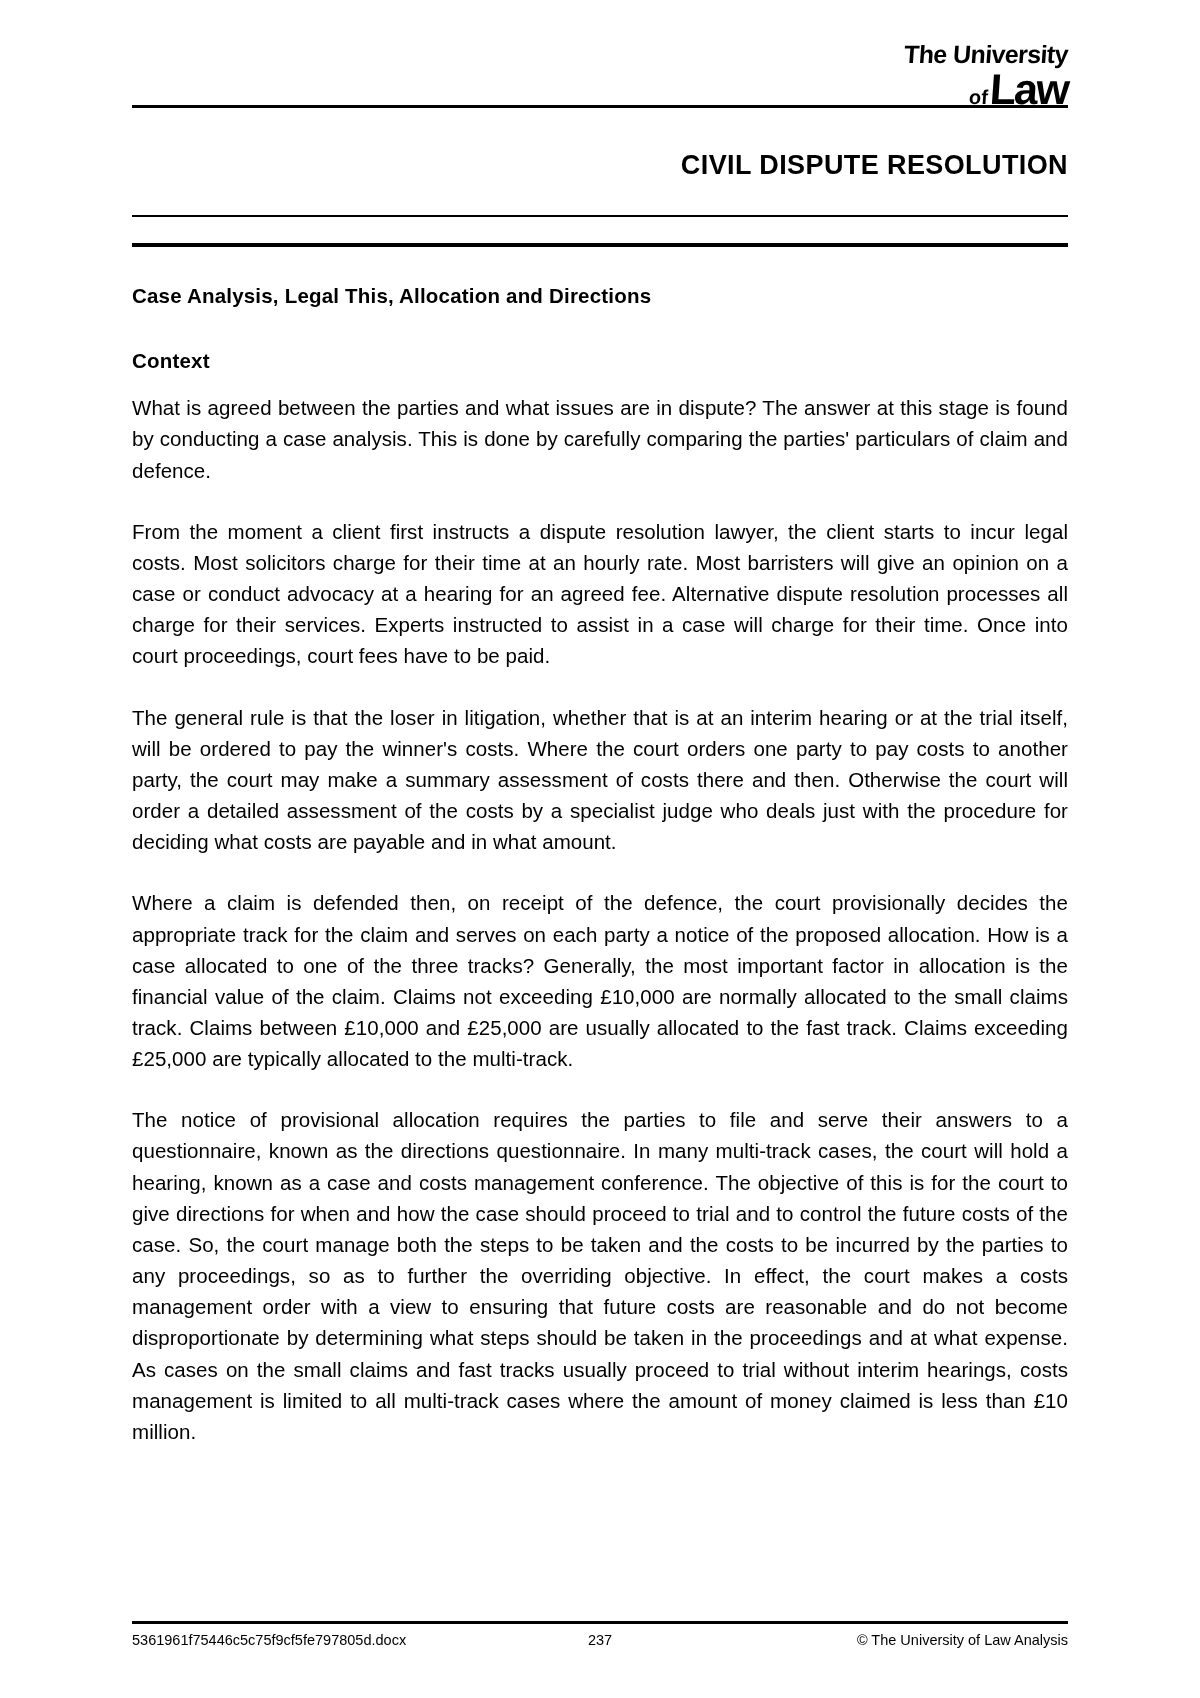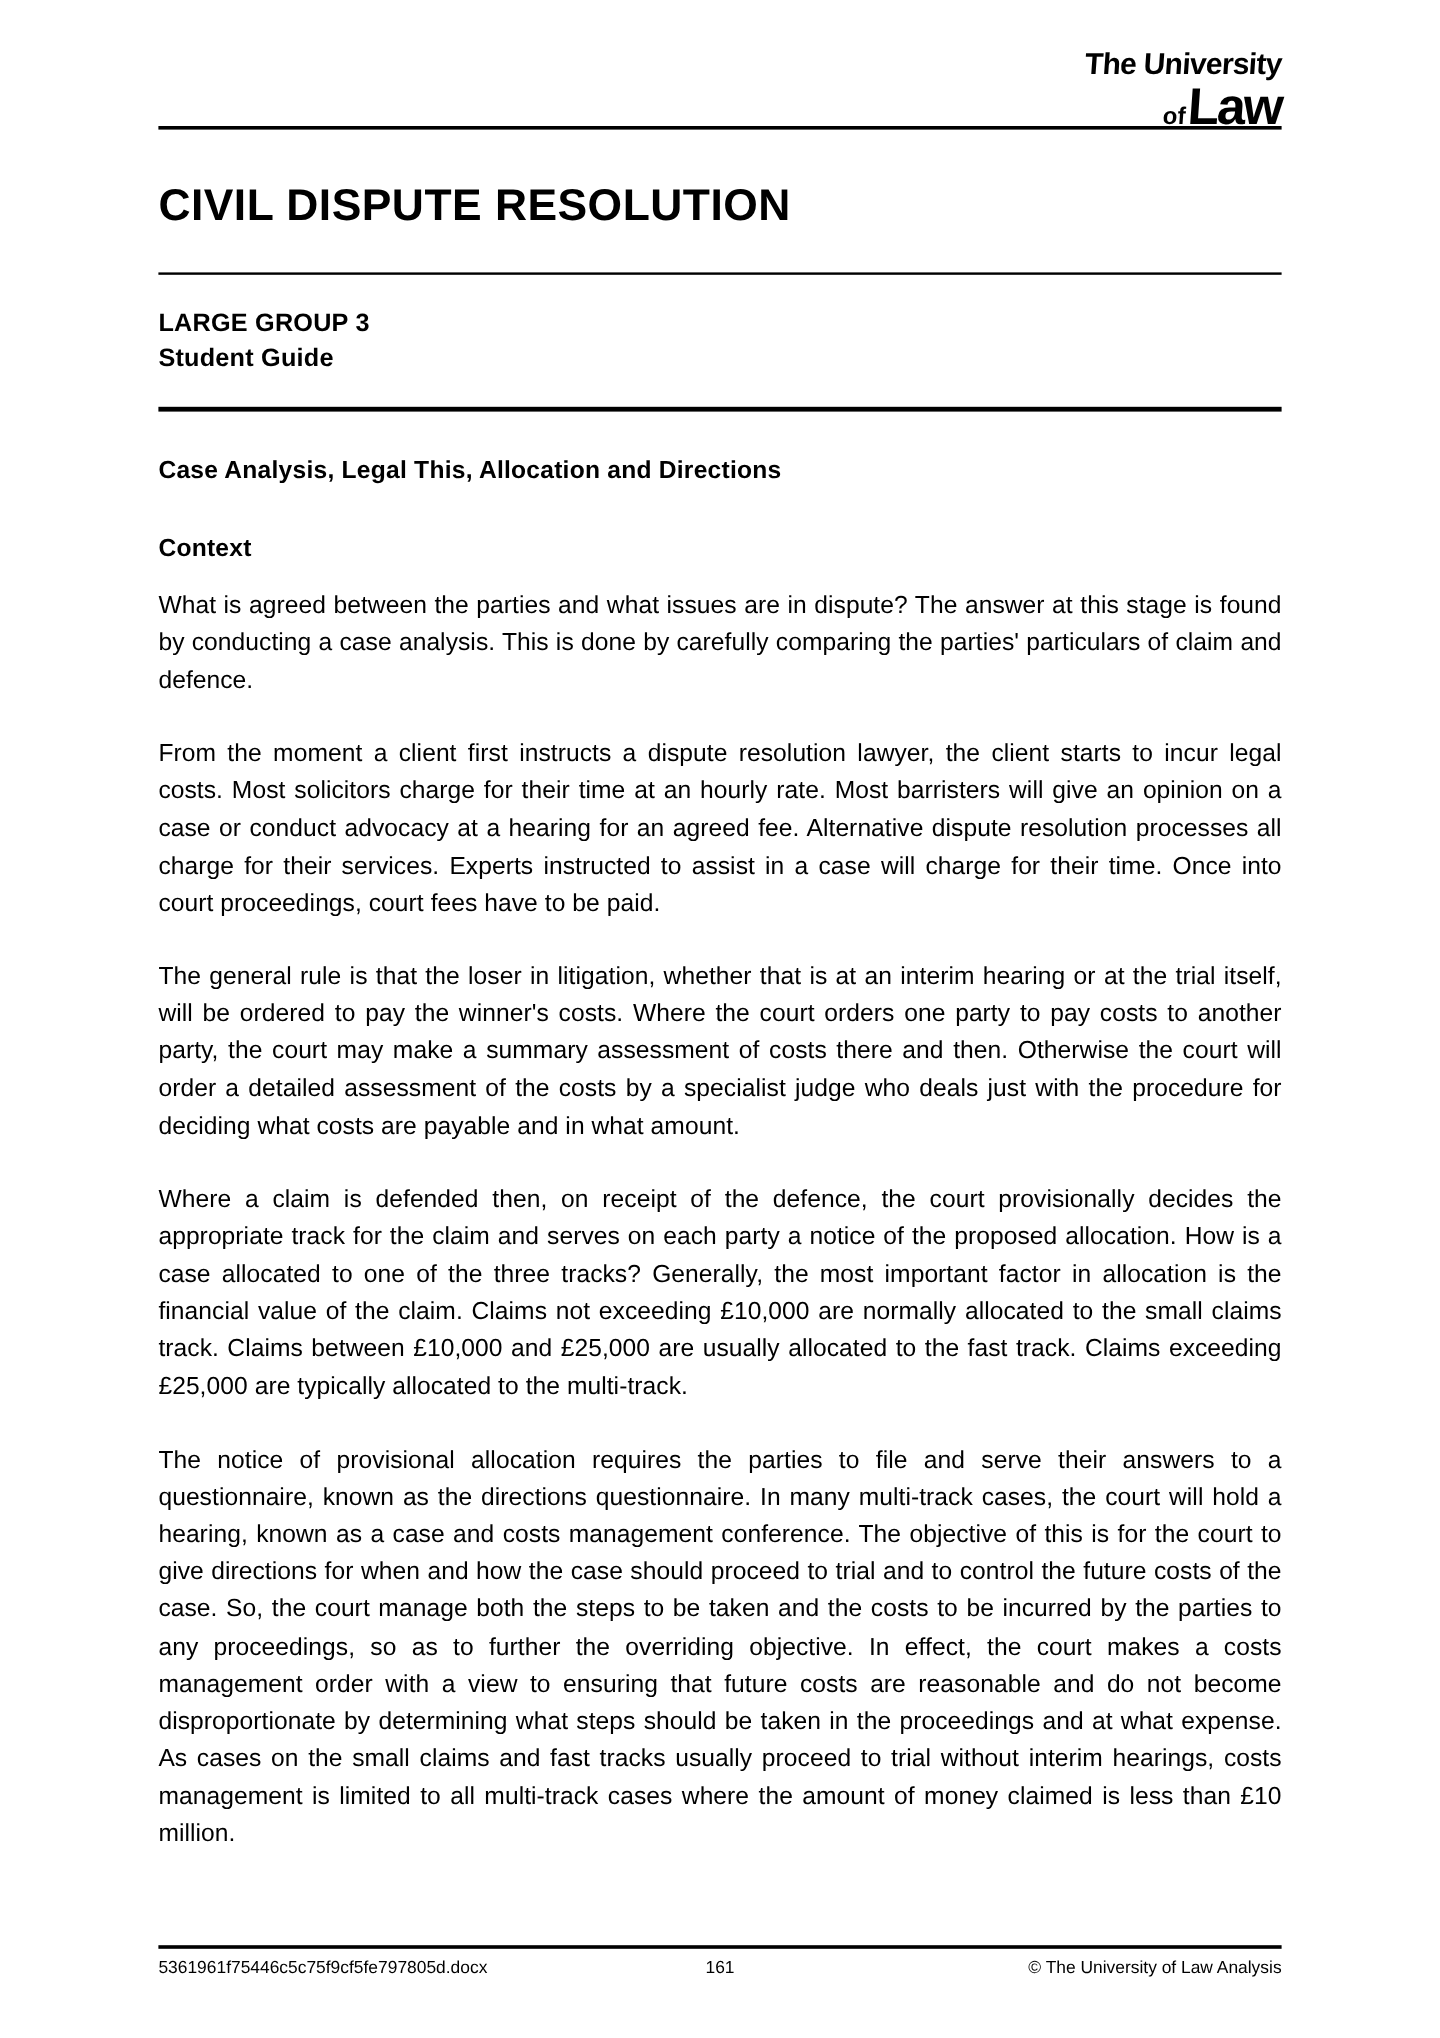--- a/index.html
+++ b/index.html
@@ -83,24 +83,25 @@
   .content {
     position: absolute;
     left: 132px;
     right: 132px;
     top: 150px;
   }
 
   h1.doc-title {
     margin: 0;
     padding: 0 0 6px 0;
-    font-size: 37px;
+    font-size: 27px;
     font-weight: bold;
     letter-spacing: 0.4px;
     line-height: 1.15;
+    text-align: right;
   }
 
   .rule-thin {
     height: 2px;
     background: #000000;
     margin-top: 28px;
   }
   .rule-thick {
     height: 4px;
     background: #000000;
@@ -175,39 +176,35 @@
       </span>
     </div>
     <div class="rule-header"></div>
   </div>
 
   <div class="content">
 
     <h1 class="doc-title">CIVIL DISPUTE RESOLUTION</h1>
     <div class="rule-thin"></div>
 
-    <div class="group-block">
-      <span>LARGE GROUP 3</span>
-      <span>Student Guide</span>
-    </div>
     <div class="rule-thick"></div>
 
     <h2 class="section-title">Case Analysis, Legal This, Allocation and Directions</h2>
     <h3 class="sub-title">Context</h3>
 
     <p class="body-text">What is agreed between the parties and what issues are in dispute? The answer at this stage is found by conducting a case analysis. This is done by carefully comparing the parties' particulars of claim and defence.</p>
     <p class="body-text">From the moment a client first instructs a dispute resolution lawyer, the client starts to incur legal costs. Most solicitors charge for their time at an hourly rate. Most barristers will give an opinion on a case or conduct advocacy at a hearing for an agreed fee. Alternative dispute resolution processes all charge for their services. Experts instructed to assist in a case will charge for their time. Once into court proceedings, court fees have to be paid.</p>
     <p class="body-text">The general rule is that the loser in litigation, whether that is at an interim hearing or at the trial itself, will be ordered to pay the winner's costs. Where the court orders one party to pay costs to another party, the court may make a summary assessment of costs there and then. Otherwise the court will order a detailed assessment of the costs by a specialist judge who deals just with the procedure for deciding what costs are payable and in what amount.</p>
     <p class="body-text">Where a claim is defended then, on receipt of the defence, the court provisionally decides the appropriate track for the claim and serves on each party a notice of the proposed allocation. How is a case allocated to one of the three tracks? Generally, the most important factor in allocation is the financial value of the claim. Claims not exceeding £10,000 are normally allocated to the small claims track. Claims between £10,000 and £25,000 are usually allocated to the fast track. Claims exceeding £25,000 are typically allocated to the multi-track.</p>
     <p class="body-text">The notice of provisional allocation requires the parties to file and serve their answers to a questionnaire, known as the directions questionnaire. In many multi-track cases, the court will hold a hearing, known as a case and costs management conference. The objective of this is for the court to give directions for when and how the case should proceed to trial and to control the future costs of the case. So, the court manage both the steps to be taken and the costs to be incurred by the parties to any proceedings, so as to further the overriding objective. In effect, the court makes a costs management order with a view to ensuring that future costs are reasonable and do not become disproportionate by determining what steps should be taken in the proceedings and at what expense. As cases on the small claims and fast tracks usually proceed to trial without interim hearings, costs management is limited to all multi-track cases where the amount of money claimed is less than £10 million.</p>
 
   </div>
 
   <div class="footer">
     <div class="footer-rule"></div>
     <div class="footer-row">
       <div class="footer-left">5361961f75446c5c75f9cf5fe797805d.docx</div>
-      <div class="footer-center">161</div>
+      <div class="footer-center">237</div>
       <div class="footer-right">© The University of Law Analysis</div>
     </div>
   </div>
 
 </div>
 
 </body></html>

